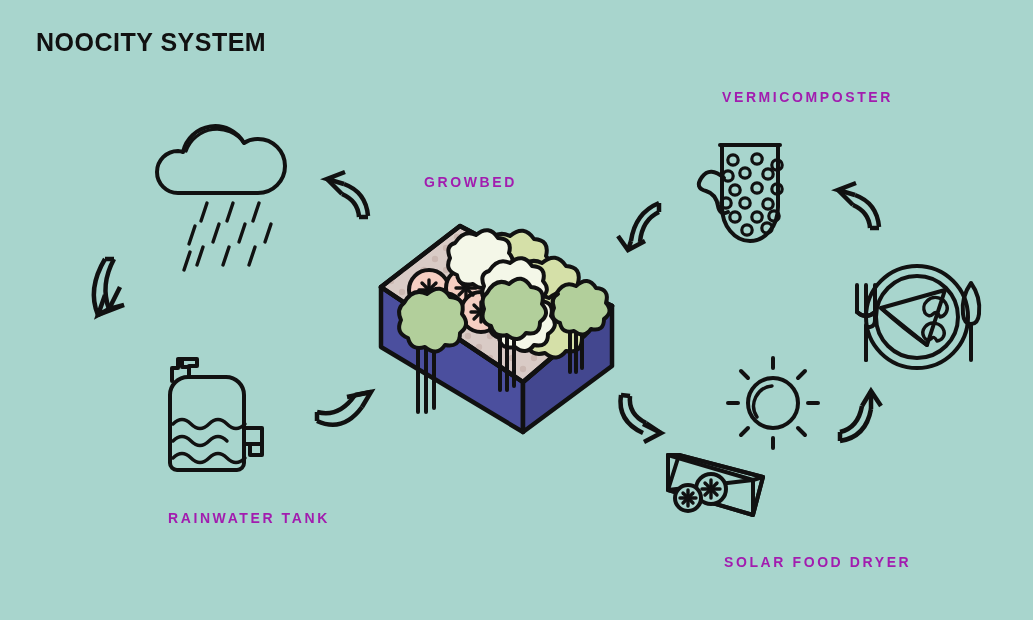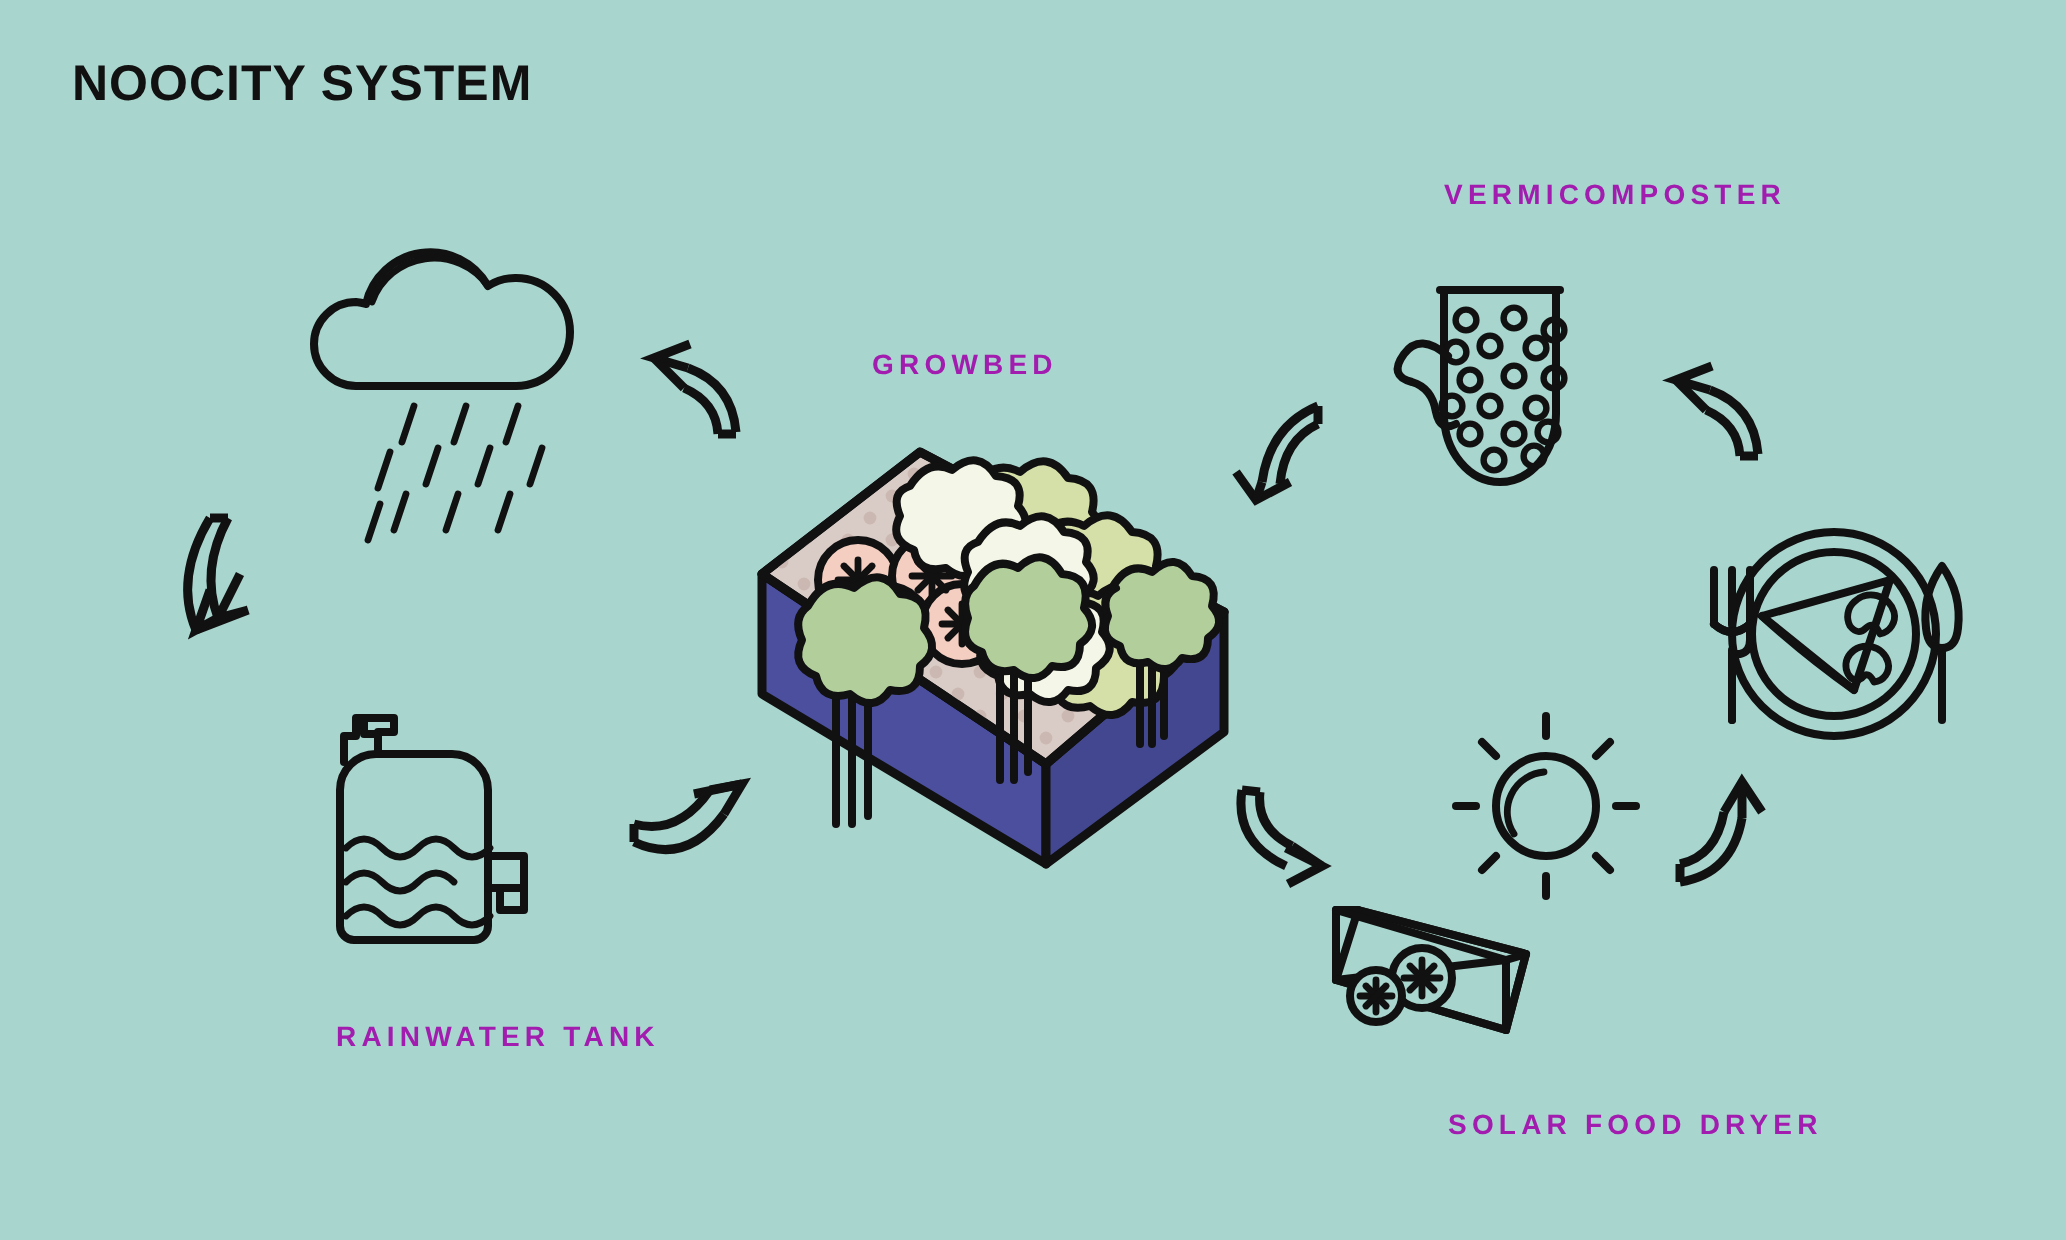--- a/index.html
+++ b/index.html
@@ -34,21 +34,21 @@
   .ink-thin{fill:none;stroke:#111111;stroke-width:3.4;stroke-linecap:round;stroke-linejoin:round;}
   .arrow{fill:none;stroke:#111111;stroke-width:4.5;stroke-linejoin:miter;stroke-linecap:butt;}
 </style>
 </head>
 <body style="background: rgb(168, 213, 205);">
 
 <div id="stage">
 
   <div class="title">NOOCITY SYSTEM</div>
 
-  <div class="label" style="left:424px;top:174px;margin-left:12px;">GROWBED</div>
+  <div class="label" style="left:424px;top:174px;">GROWBED</div>
   <div class="label" style="left:722px;top:89px;">VERMICOMPOSTER</div>
   <div class="label" style="left:724px;top:554px;">SOLAR FOOD DRYER</div>
   <div class="label" style="left:168px;top:510px;">RAINWATER TANK</div>
 
   <svg width="1033" height="620" aria-hidden="true">
     <g>
       <path class="ink" d="M191 193 L258 193 A27 27 0 0 0 258 139 A25 25 0 0 0 244 143
                            A33 33 0 0 0 183 152
                            A22 22 0 0 0 178 151
                            A21 21 0 0 0 178 193 Z"></path>

